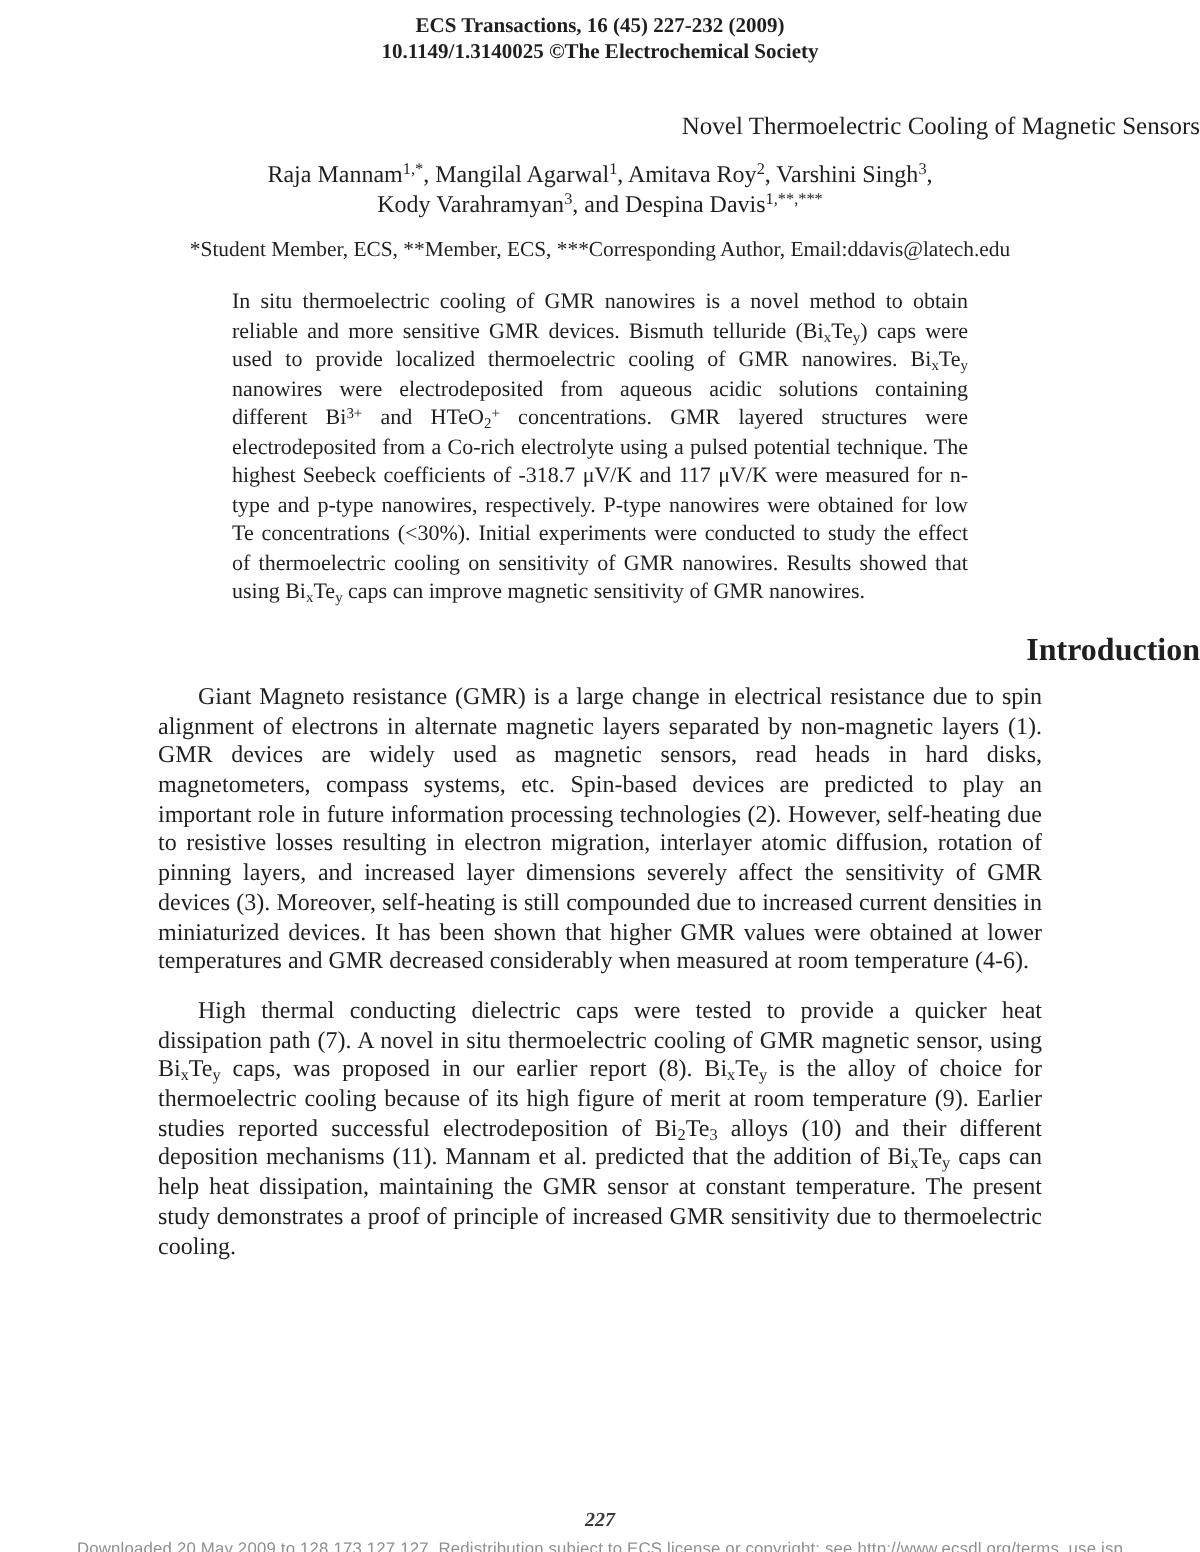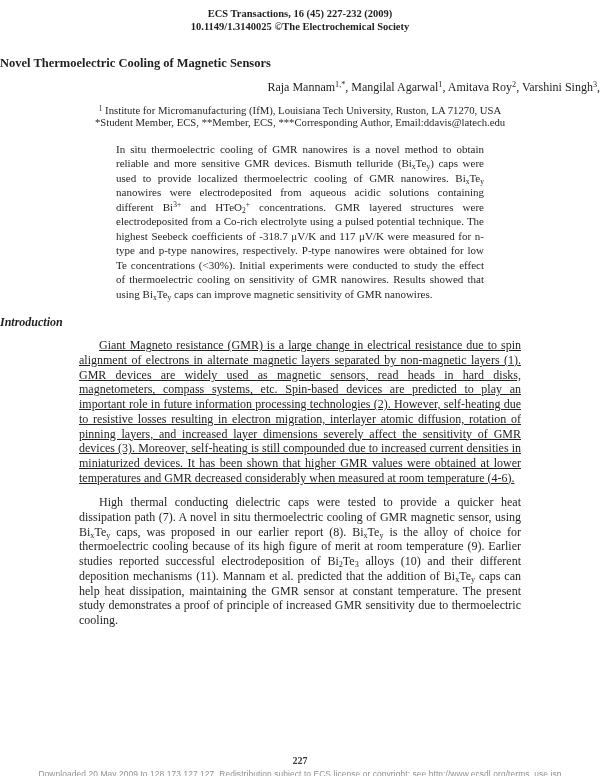--- a/index.html
+++ b/index.html
@@ -14,80 +14,80 @@
 
   .journal-header {
     margin-top: 8px;
     text-align: center;
     font-weight: bold;
     font-size: 10.5px;
     line-height: 12.5px;
   }
   .paper-title {
     margin: 23px 0 0 0;
-    text-align: left;
-    font-weight: bold;
+    text-align: right;
+    font-weight: normal;
     font-size: 12.5px;
     line-height: 15px;
   }
   .authors {
     margin-top: 9px;
-    text-align: right;
+    text-align: center;
     font-size: 12px;
     line-height: 15px;
   }
   .affiliations {
     margin-top: 9px;
     text-align: center;
     font-size: 10.7px;
     line-height: 12.4px;
   }
   .abstract {
     width: 368px;
     margin: 13px auto 0 auto;
     text-align: justify;
     font-size: 11px;
     line-height: 14.5px;
   }
   .section-heading {
     margin: 14px 0 0 0;
-    text-align: left;
+    text-align: right;
     font-weight: bold;
-    font-size: 12px;
+    font-size: 16px;
     line-height: 15px;
-    font-style: italic;
   }
   .body-para {
     width: 442px;
     margin: 0 auto;
     text-align: justify;
     font-size: 12px;
     line-height: 14.7px;
     text-indent: 20px;
   }
-  .body-para.first { margin-top: 8px; text-decoration: underline; }
+  .body-para.first { margin-top: 8px; }
   .body-para.second { margin-top: 10px; }
 
   sup, sub {
     font-size: 0.68em;
     line-height: 0;
     position: relative;
     vertical-align: baseline;
   }
   sup { top: -0.45em; }
   sub { top: 0.25em; }
 
   .page-number {
     position: absolute;
     left: 0; right: 0;
     bottom: 18px;
     text-align: center;
     font-weight: bold;
     font-size: 10px;
     color: #3a3a3a;
+    font-style: italic;
   }
   .download-footer {
     position: absolute;
     left: 0; right: 0;
     bottom: 5px;
     text-align: center;
     font-family: "Liberation Sans", sans-serif;
     font-size: 8.4px;
     color: #8f8f8f;
     letter-spacing: 0.1px;
@@ -100,24 +100,24 @@
 
   <div class="journal-header">
     <div>ECS Transactions, 16 (45) 227-232 (2009)</div>
     <div>10.1149/1.3140025 ©The Electrochemical Society</div>
   </div>
 
   <div class="paper-title">Novel Thermoelectric Cooling of Magnetic Sensors</div>
 
   <div class="authors">
     <div>Raja Mannam<sup>1,*</sup>, Mangilal Agarwal<sup>1</sup>, Amitava Roy<sup>2</sup>, Varshini Singh<sup>3</sup>,</div>
+    <div>Kody Varahramyan<sup>3</sup>, and Despina Davis<sup>1,**,***</sup></div>
   </div>
 
   <div class="affiliations">
-    <div><sup>1</sup> Institute for Micromanufacturing (IfM), Louisiana Tech University, Ruston, LA 71270, USA</div>
     <div>*Student Member, ECS, **Member, ECS, ***Corresponding Author, Email:ddavis@latech.edu</div>
   </div>
 
   <div class="abstract">In situ thermoelectric cooling of GMR nanowires is a novel method to obtain reliable and more sensitive GMR devices. Bismuth telluride (Bi<sub>x</sub>Te<sub>y</sub>) caps were used to provide localized thermoelectric cooling of GMR nanowires. Bi<sub>x</sub>Te<sub>y</sub> nanowires were electrodeposited from aqueous acidic solutions containing different Bi<sup>3+</sup> and HTeO<sub>2</sub><sup>+</sup> concentrations. GMR layered structures were electrodeposited from a Co-rich electrolyte using a pulsed potential technique. The highest Seebeck coefficients of -318.7 μV/K and 117 μV/K were measured for n-type and p-type nanowires, respectively. P-type nanowires were obtained for low Te concentrations (&lt;30%). Initial experiments were conducted to study the effect of thermoelectric cooling on sensitivity of GMR nanowires. Results showed that using Bi<sub>x</sub>Te<sub>y</sub> caps can improve magnetic sensitivity of GMR nanowires.</div>
 
   <div class="section-heading">Introduction</div>
 
   <div class="body-para first">Giant Magneto resistance (GMR) is a large change in electrical resistance due to spin alignment of electrons in alternate magnetic layers separated by non-magnetic layers (1). GMR devices are widely used as magnetic sensors, read heads in hard disks, magnetometers, compass systems, etc. Spin-based devices are predicted to play an important role in future information processing technologies (2). However, self-heating due to resistive losses resulting in electron migration, interlayer atomic diffusion, rotation of pinning layers, and increased layer dimensions severely affect the sensitivity of GMR devices (3). Moreover, self-heating is still compounded due to increased current densities in miniaturized devices. It has been shown that higher GMR values were obtained at lower temperatures and GMR decreased considerably when measured at room temperature (4-6).</div>
   <div class="body-para second">High thermal conducting dielectric caps were tested to provide a quicker heat dissipation path (7). A novel in situ thermoelectric cooling of GMR magnetic sensor, using Bi<sub>x</sub>Te<sub>y</sub> caps, was proposed in our earlier report (8). Bi<sub>x</sub>Te<sub>y</sub> is the alloy of choice for thermoelectric cooling because of its high figure of merit at room temperature (9). Earlier studies reported successful electrodeposition of Bi<sub>2</sub>Te<sub>3</sub> alloys (10) and their different deposition mechanisms (11). Mannam et al. predicted that the addition of Bi<sub>x</sub>Te<sub>y</sub> caps can help heat dissipation, maintaining the GMR sensor at constant temperature. The present study demonstrates a proof of principle of increased GMR sensitivity due to thermoelectric cooling.</div>
 

